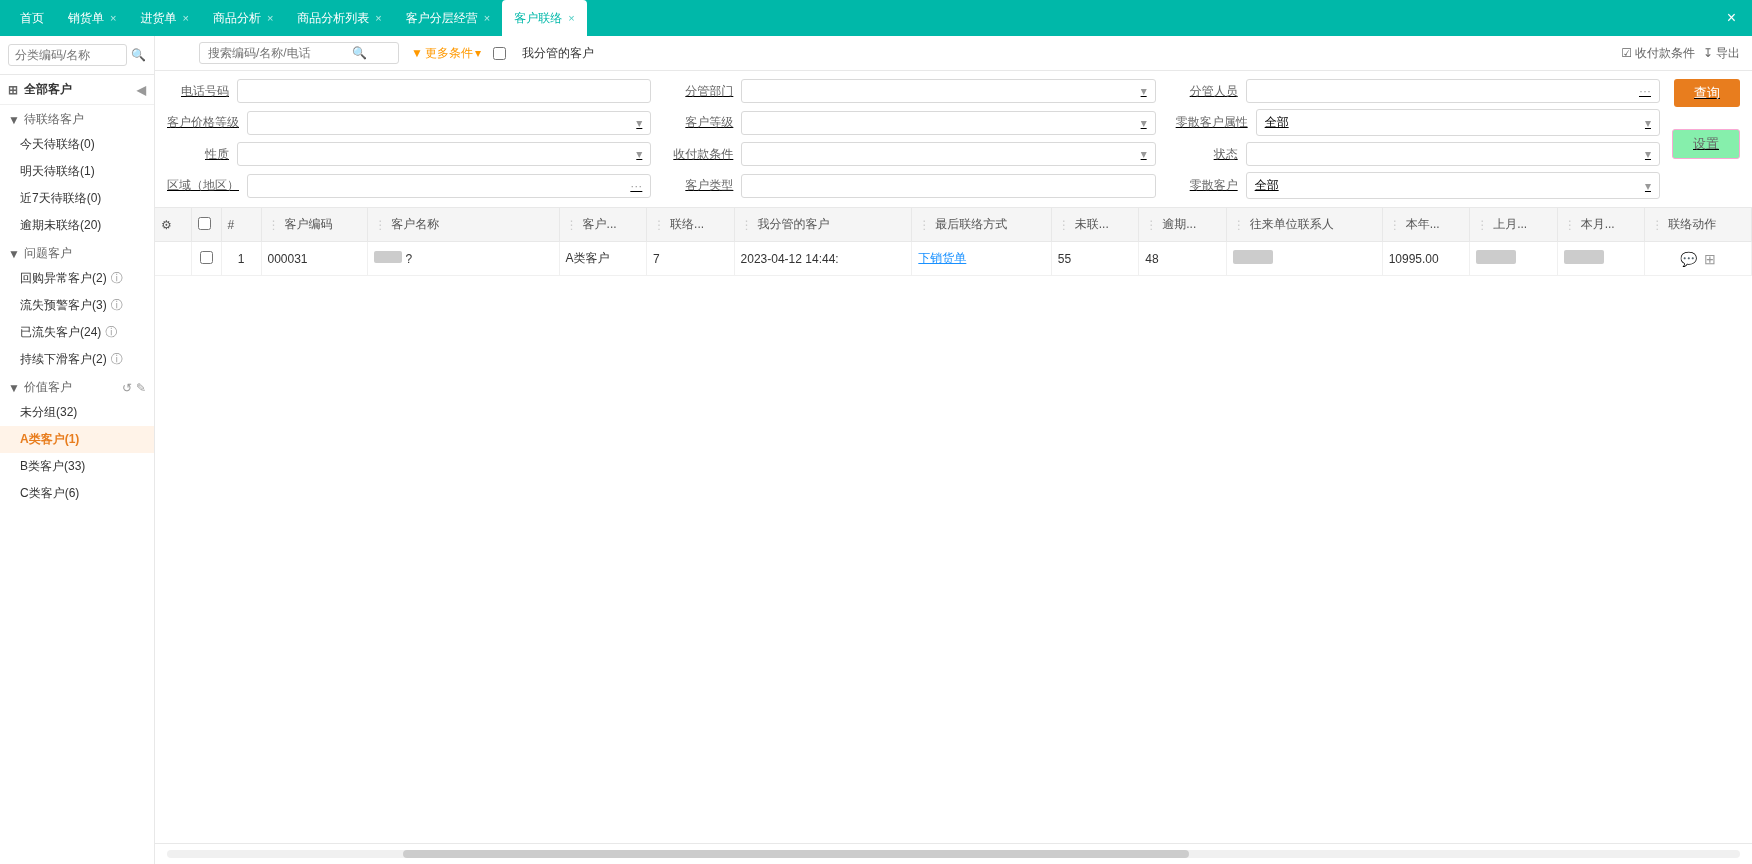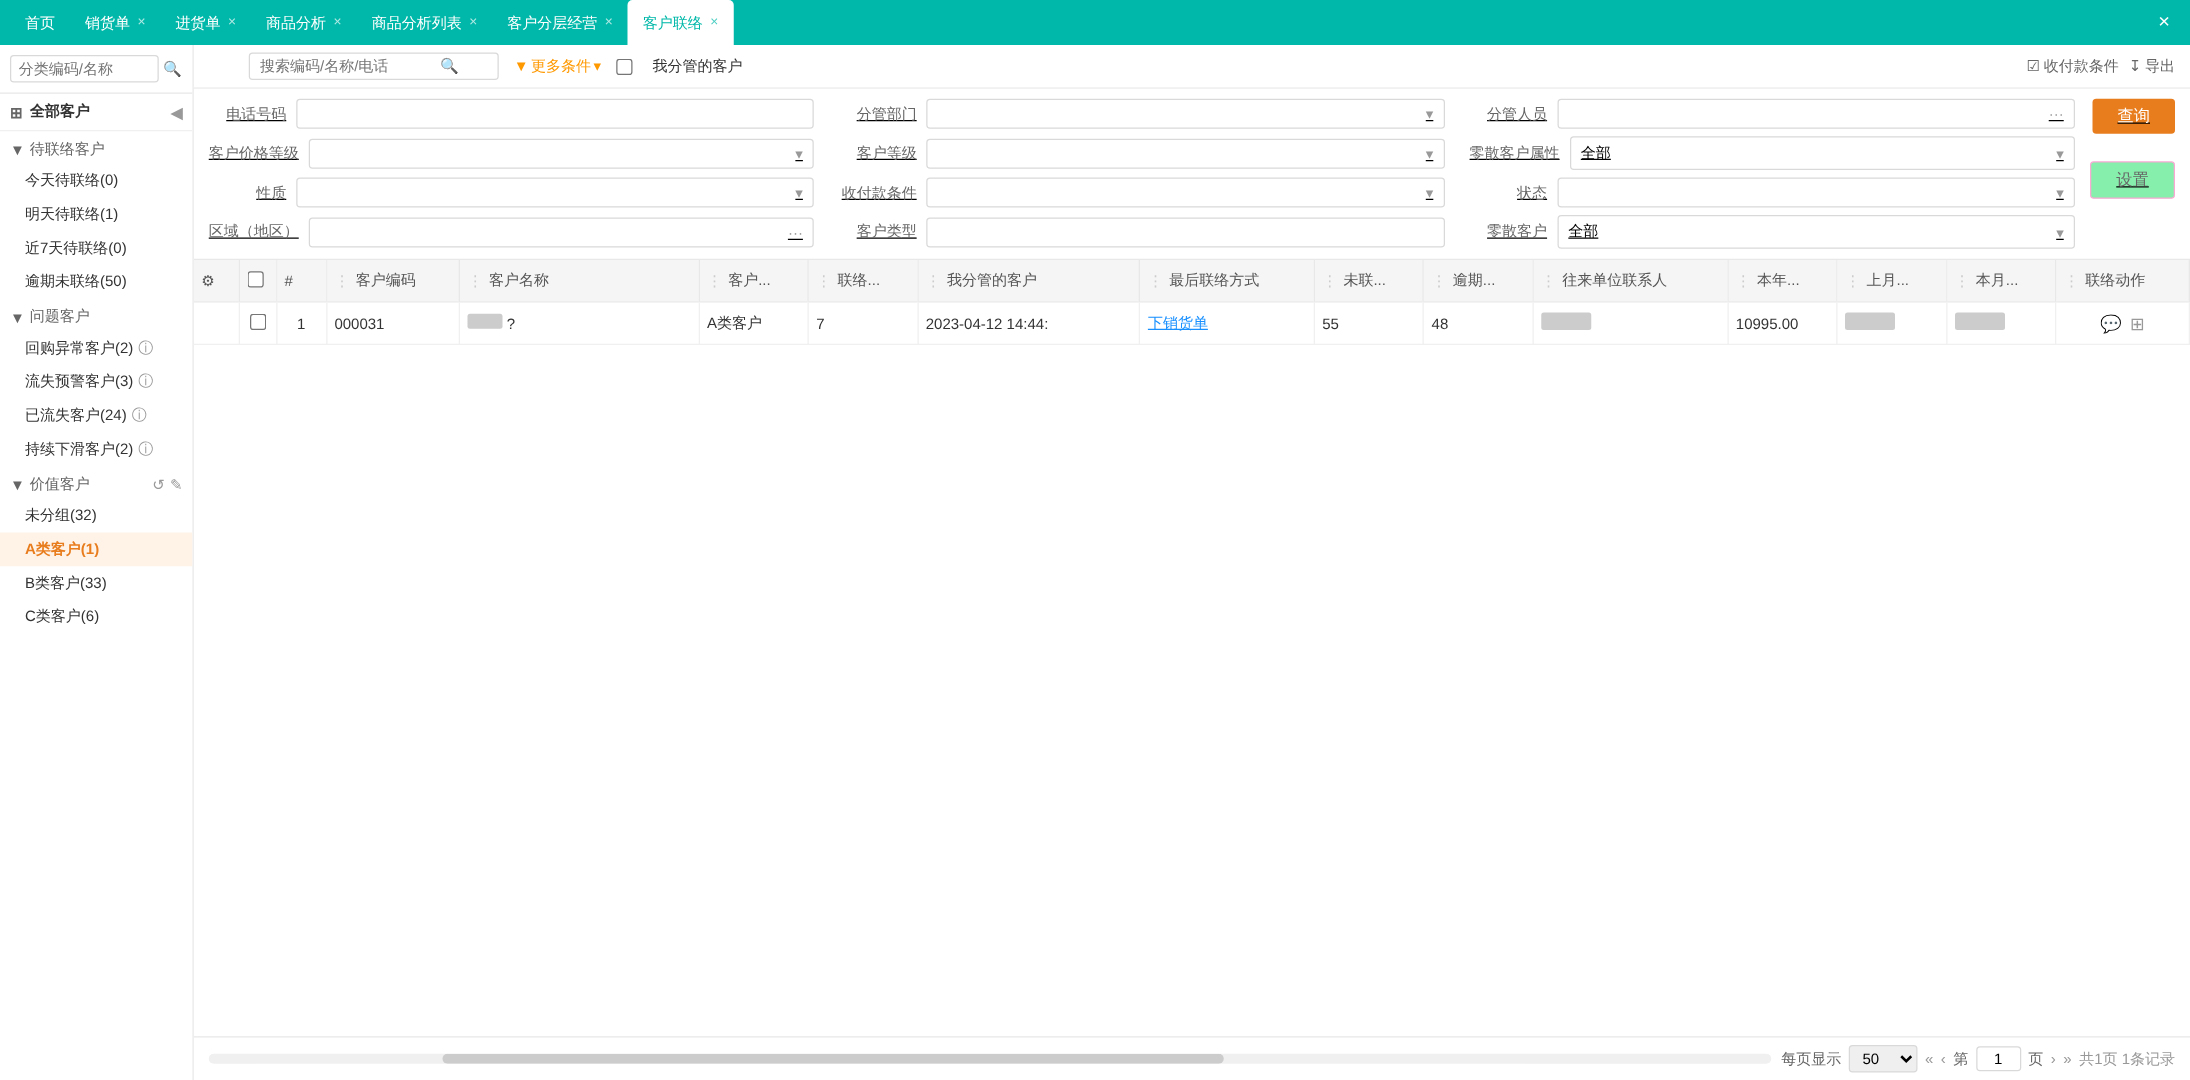--- a/index.html
+++ b/index.html
@@ -363,21 +363,21 @@
     <div class="sidebar-item">
       <span>今天待联络(0)</span>
     </div>
     <div class="sidebar-item">
       <span>明天待联络(1)</span>
     </div>
     <div class="sidebar-item">
       <span>近7天待联络(0)</span>
     </div>
     <div class="sidebar-item">
-      <span>逾期未联络(50)</span>
+      <span>逾期未联络(20)</span>
     </div>
 
     <div class="sidebar-group-label">
       <span class="arrow">▼</span>
       <span>问题客户</span>
     </div>
     <div class="sidebar-item">
       <span>回购异常客户(2)</span>
       <span style="color:#999;margin-left:4px;">ⓘ</span>
     </div>
@@ -683,32 +683,16 @@
             </td>
           </tr>
         </tbody>
       </table>
     </div>
 
     <div class="table-footer">
       <div class="footer-scrollbar">
         <div class="footer-scrollbar-thumb"></div>
       </div>
-      <div class="pagination">
-        <span class="page-size-label">每页显示</span>
-        <select class="page-size-select">
-          <option>50</option>
-          <option>100</option>
-          <option>200</option>
-        </select>
-        <span class="page-nav">«</span>
-        <span class="page-nav">‹</span>
-        <span class="page-size-label">第</span>
-        <input class="page-input" type="text" value="1" style="">
-        <span class="page-size-label">页</span>
-        <span class="page-nav">›</span>
-        <span class="page-nav">»</span>
-        <span class="total-info">共1页 1条记录</span>
-      </div>
     </div>
 
   </div>
 </div>
 
 </body></html>

